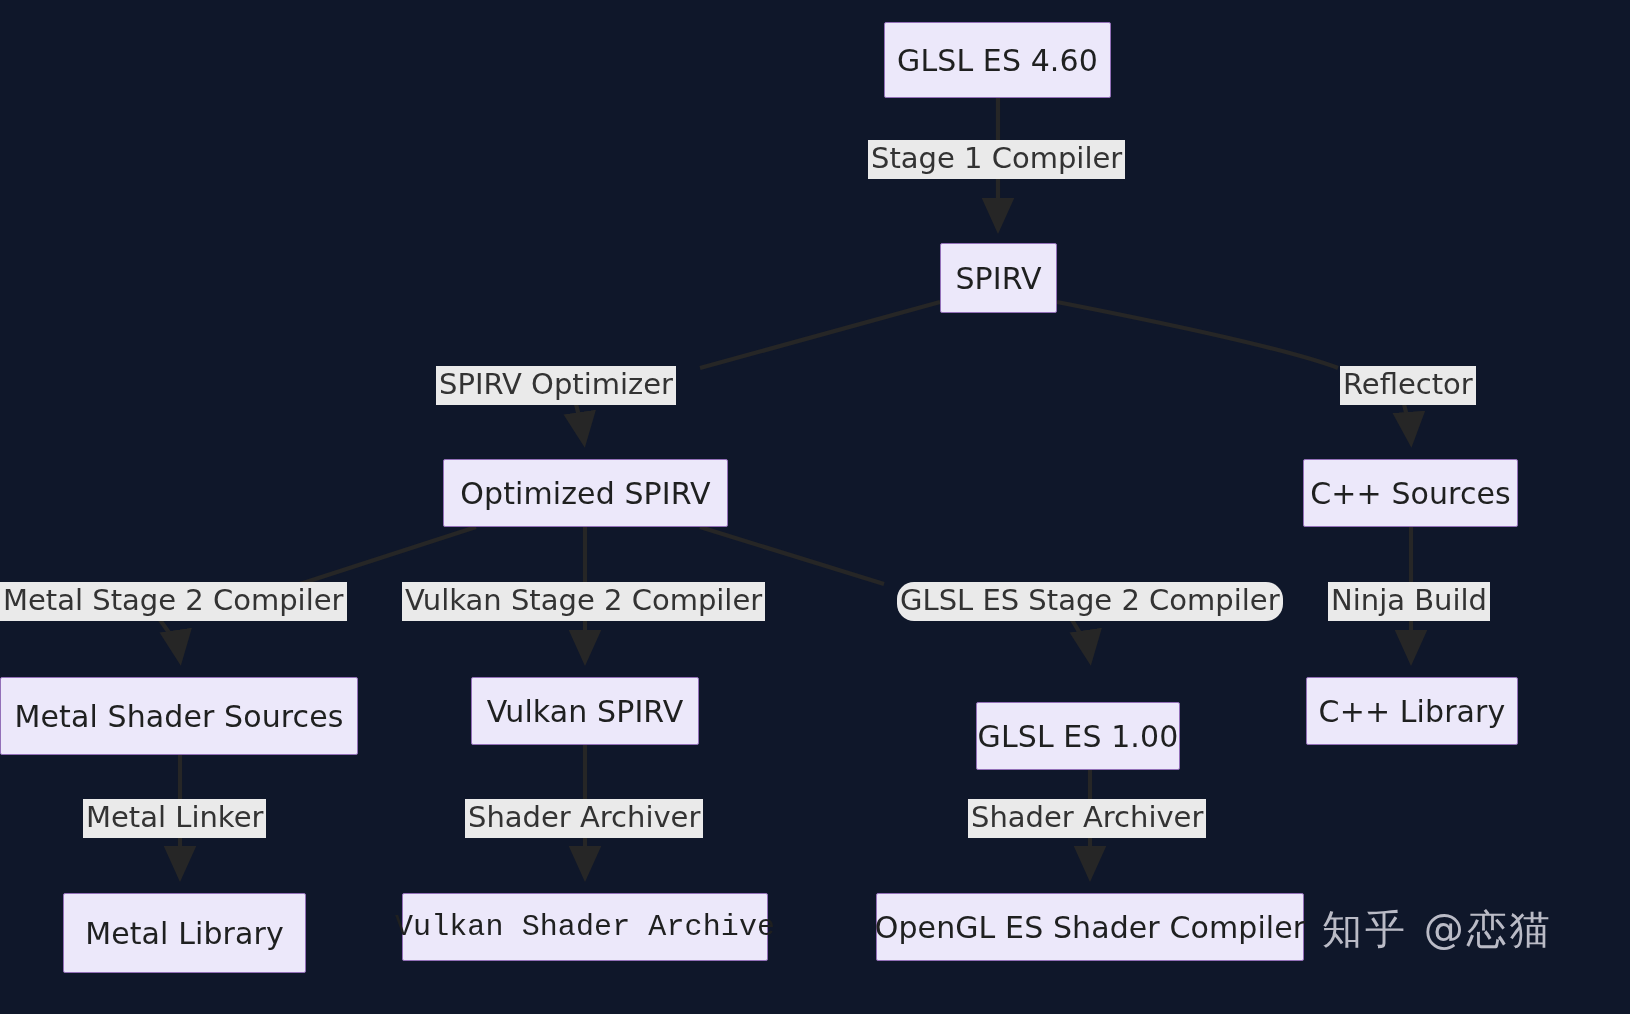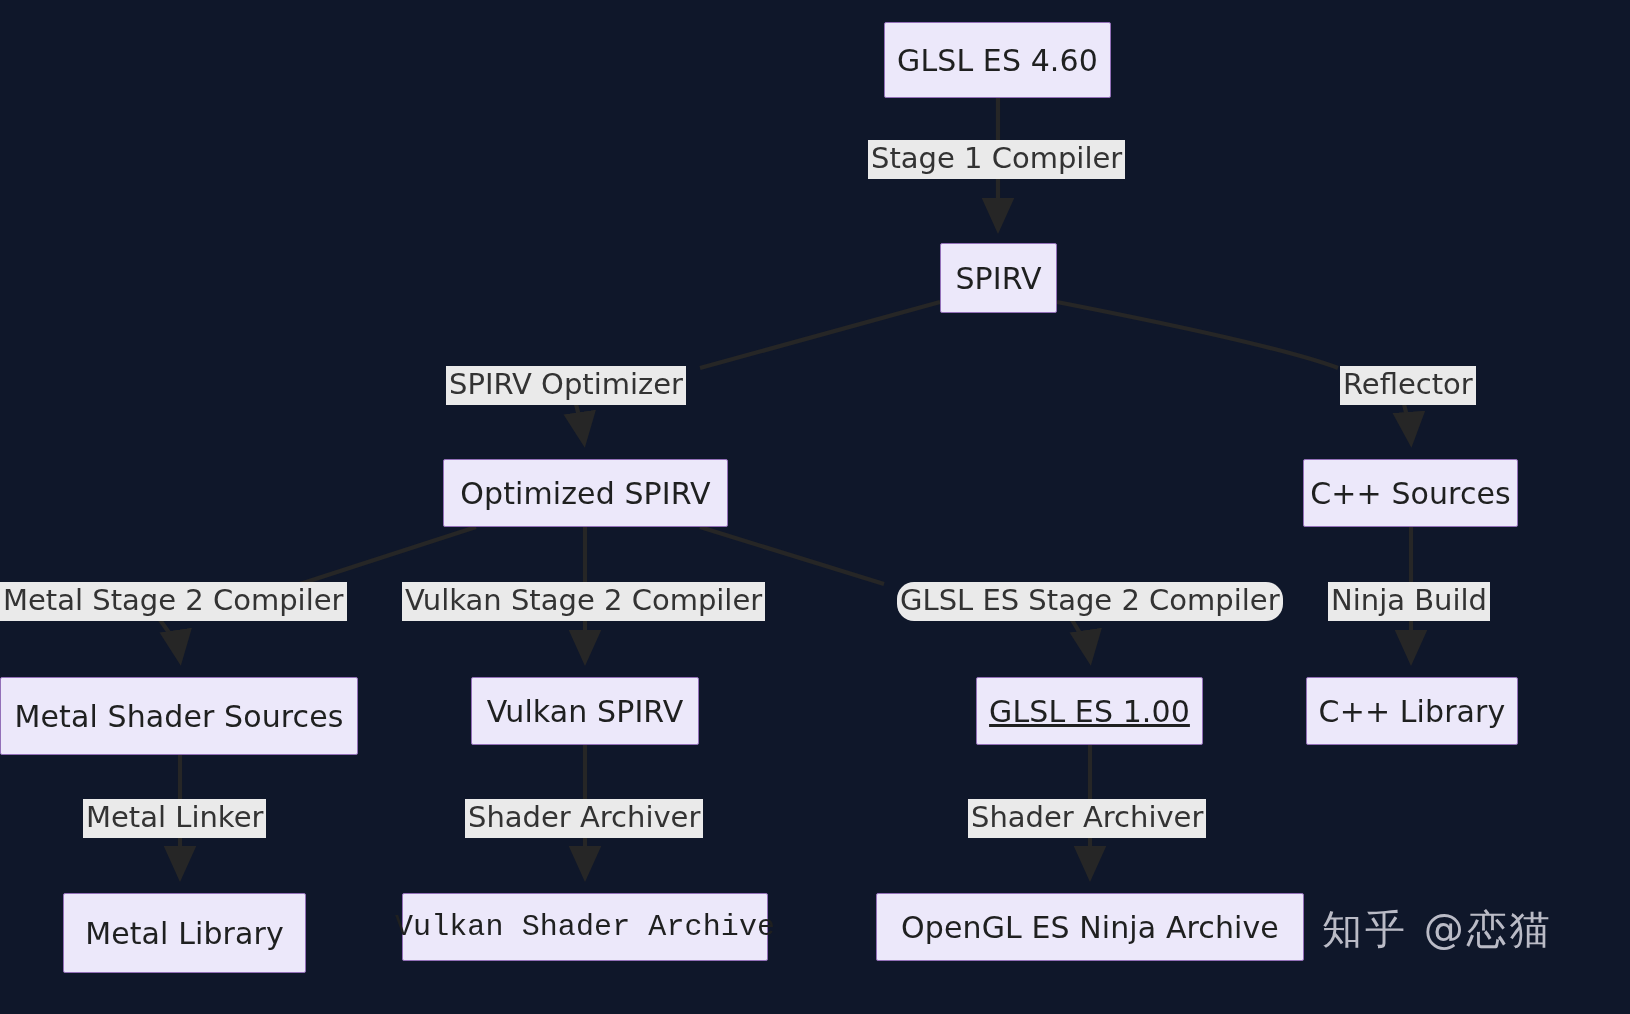--- a/index.html
+++ b/index.html
@@ -124,43 +124,43 @@
   </div>
 
   <div class="node" style="left:0px; top:677px; width:358px; height:78px;">
     <span>Metal Shader Sources</span>
   </div>
 
   <div class="node" style="left:471px; top:677px; width:228px; height:68px;">
     <span>Vulkan SPIRV</span>
   </div>
 
-  <div class="node" style="left:976px; top:677px; width:227px; height:68px;text-decoration:underline;">
+  <div class="node" style="left:976px; top:702px; width:204px; height:68px;">
     <span>GLSL ES 1.00</span>
   </div>
 
   <div class="node" style="left:1306px; top:677px; width:212px; height:68px;">
     <span>C++ Library</span>
   </div>
 
   <div class="node" style="left:63px; top:893px; width:243px; height:80px;">
     <span>Metal Library</span>
   </div>
 
   <div class="node" style="left:402px; top:893px; width:366px; height:68px;font-family:Liberation Mono, monospace;">
     <span>Vulkan Shader Archive</span>
   </div>
 
   <div class="node" style="left:876px; top:893px; width:428px; height:68px;">
-    <span>OpenGL ES Ninja Archive</span>
+    <span>OpenGL ES Shader Compiler</span>
   </div>
 
   <div class="edge-label" style="left:868px; top:140px;">Stage 1 Compiler</div>
 
-  <div class="edge-label" style="left:446px; top:366px;">SPIRV Optimizer</div>
+  <div class="edge-label" style="left:436px; top:366px;">SPIRV Optimizer</div>
 
   <div class="edge-label" style="left:1340px; top:366px;">Reflector</div>
 
   <div class="edge-label" style="left:0px; top:582px;">Metal Stage 2 Compiler</div>
 
   <div class="edge-label" style="left:402px; top:582px;">Vulkan Stage 2 Compiler</div>
 
   <div class="edge-label" style="left:897px; top:582px;border-radius:17px;">GLSL ES Stage 2 Compiler</div>
 
   <div class="edge-label" style="left:1328px; top:582px;">Ninja Build</div>

